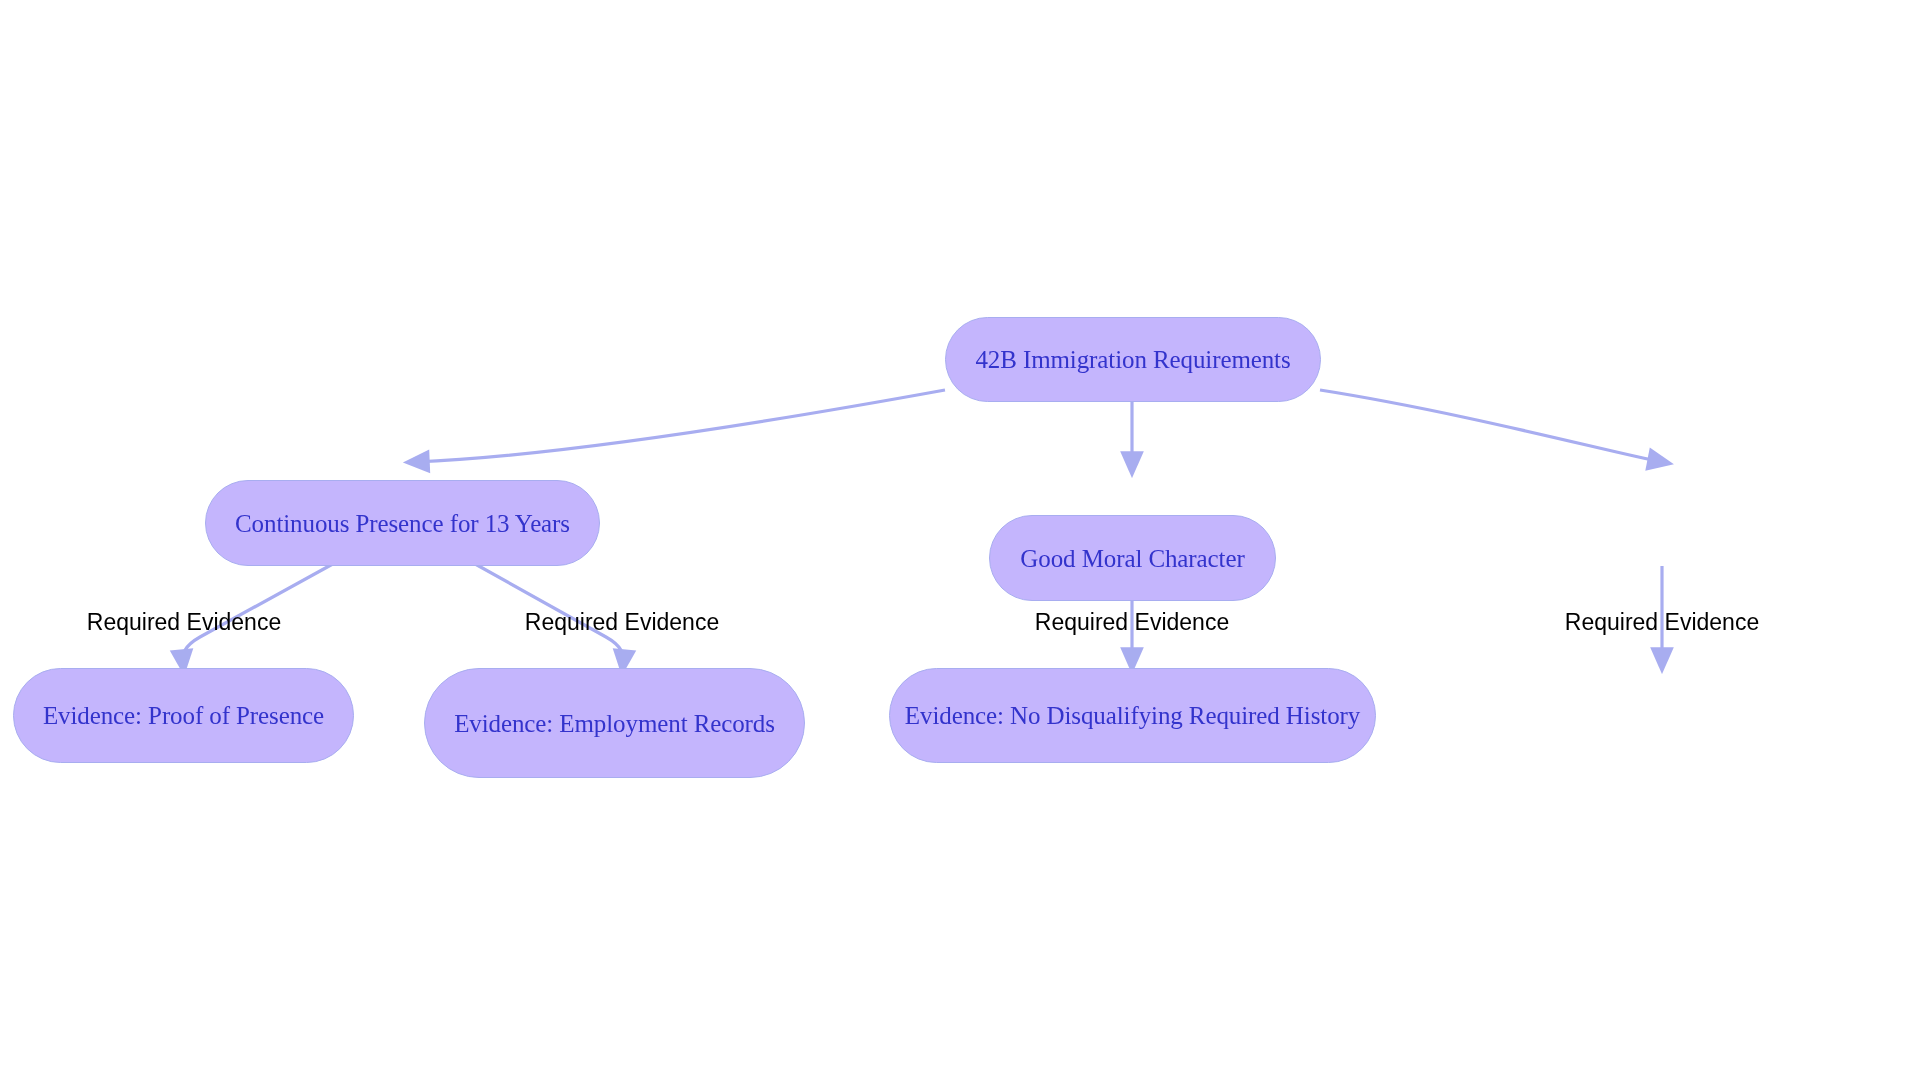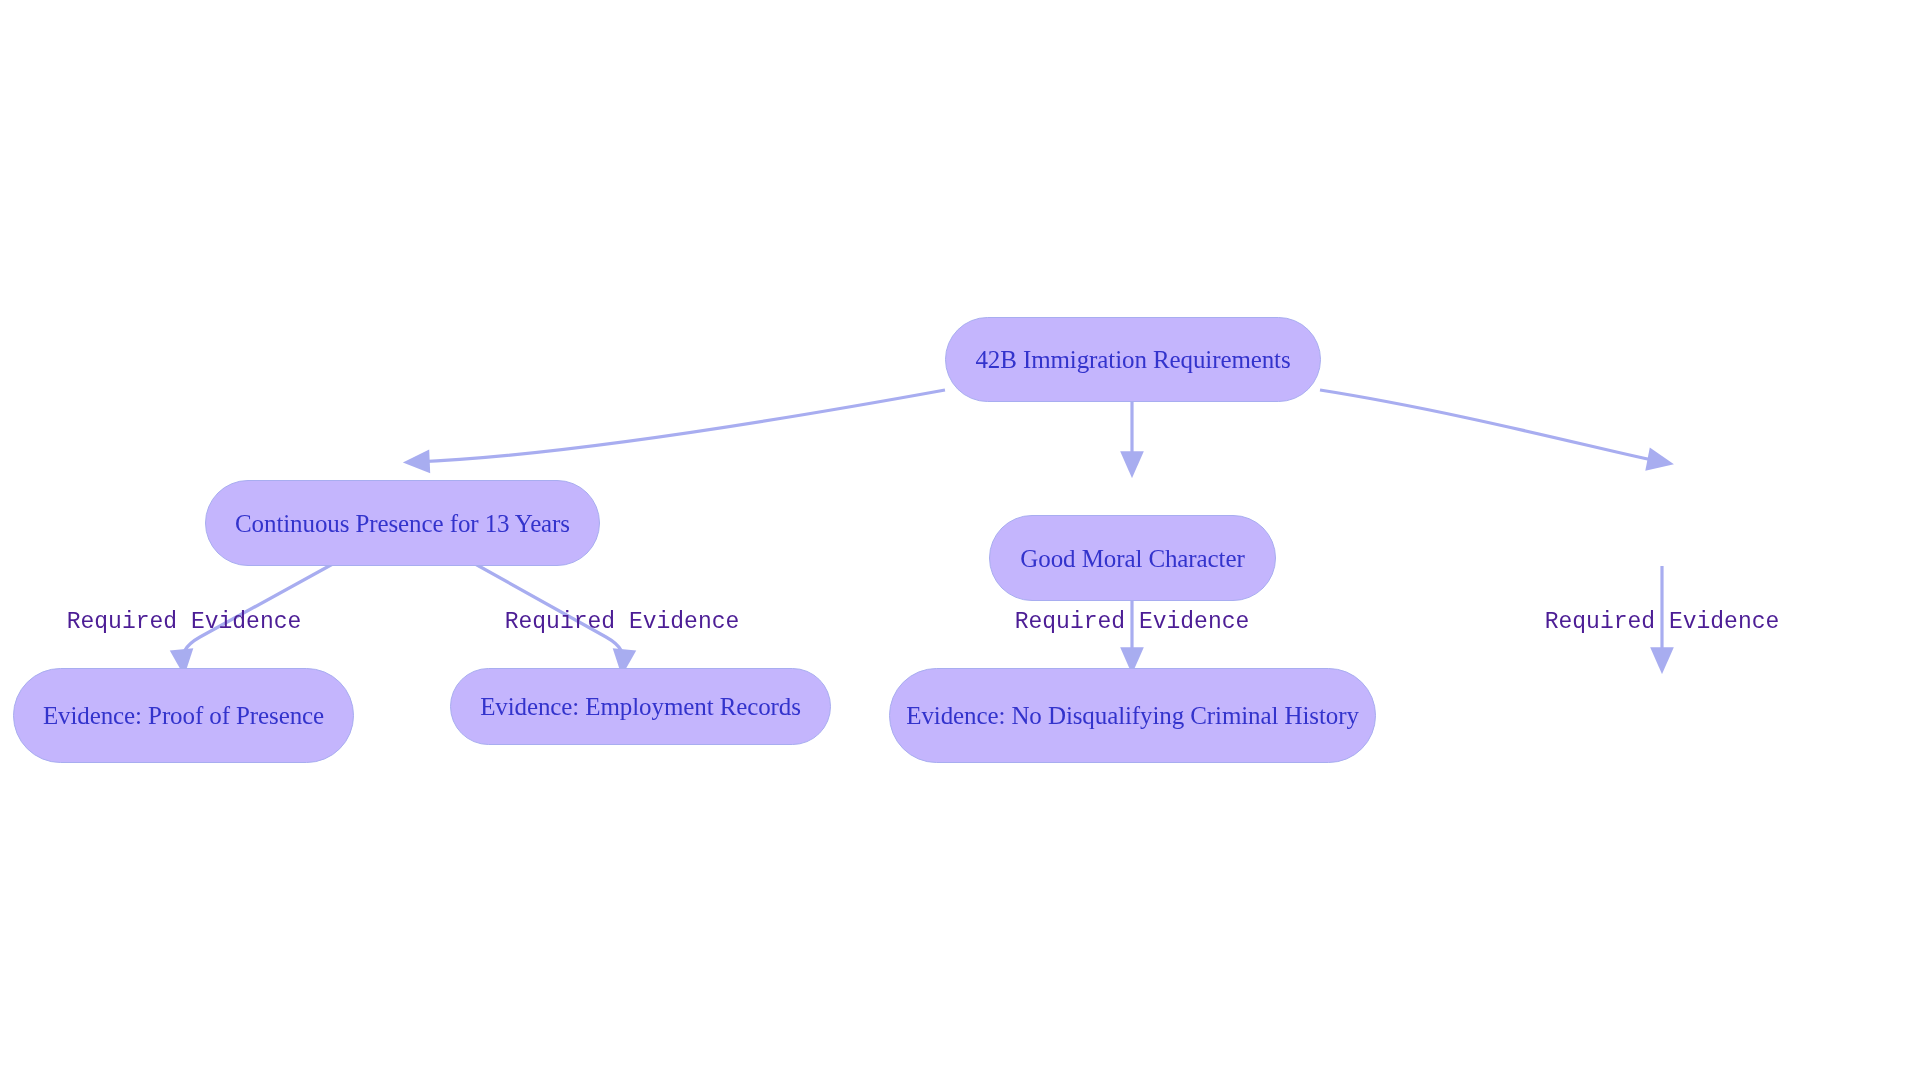--- a/index.html
+++ b/index.html
@@ -44,22 +44,22 @@
     letter-spacing: -0.1px;
     white-space: nowrap;
     padding: 0 26px;
   }
   .node .node-label {
     display: block;
     line-height: 1;
   }
   .edge-label {
     position: absolute;
-    color: #4c1d95;
-    font-family: Liberation Mono, monospace;
+    color: #000000;
+    font-family: Liberation Sans, sans-serif;
     font-size: 23px;
     line-height: 1;
     white-space: nowrap;
     background: transparent;
     transform: translate(-50%, -50%);
   }
 </style>
 </head>
 <body>
 
@@ -97,26 +97,26 @@
 
   <div class="node" style="left:989px; top:480px; width:287px; height:86px;margin-top:35px;">
     <span class="node-label">Good Moral Character</span>
   </div>
 
 
   <div class="node" style="left:13px; top:668px; width:341px; height:95px;text-align:center;">
     <span class="node-label">Evidence: Proof of Presence</span>
   </div>
 
-  <div class="node" style="left:450px; top:668px; width:381px; height:77px;">
+  <div class="node" style="left:424px; top:668px; width:381px; height:110px;">
     <span class="node-label">Evidence: Employment Records</span>
   </div>
 
   <div class="node" style="left:889px; top:668px; width:487px; height:95px;">
-    <span class="node-label">Evidence: No Disqualifying Criminal History</span>
+    <span class="node-label">Evidence: No Disqualifying Required History</span>
   </div>
 
 
   <div class="edge-label" style="left:184px; top:622px;">Required Evidence</div>
 
   <div class="edge-label" style="left:622px; top:622px;">Required Evidence</div>
 
   <div class="edge-label" style="left:1132px; top:622px;">Required Evidence</div>
 
   <div class="edge-label" style="left:1662px; top:622px;">Required Evidence</div>

